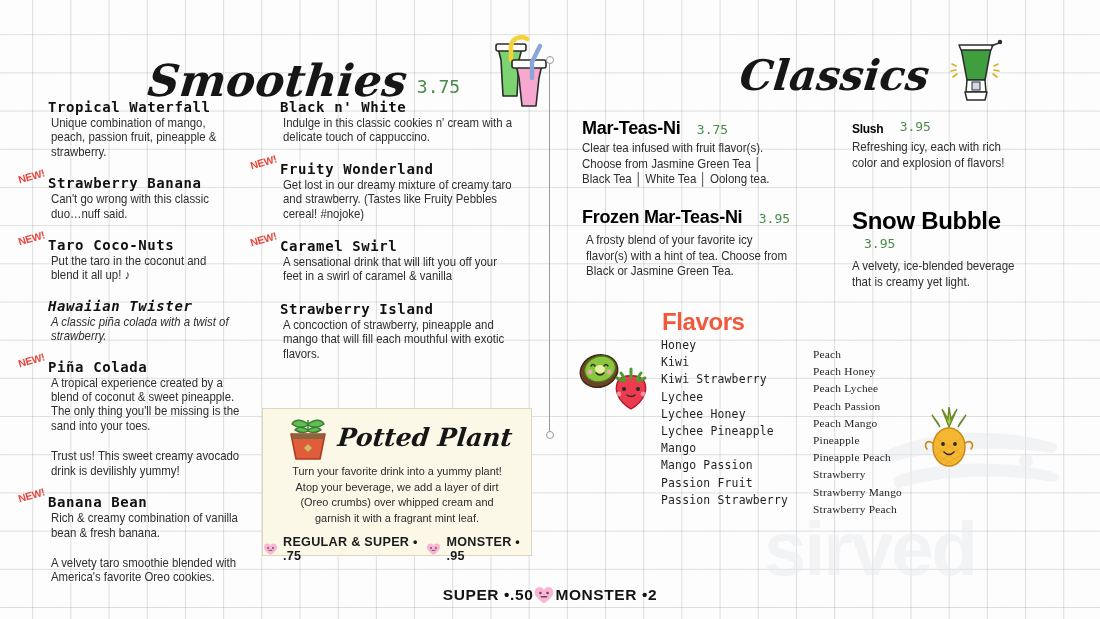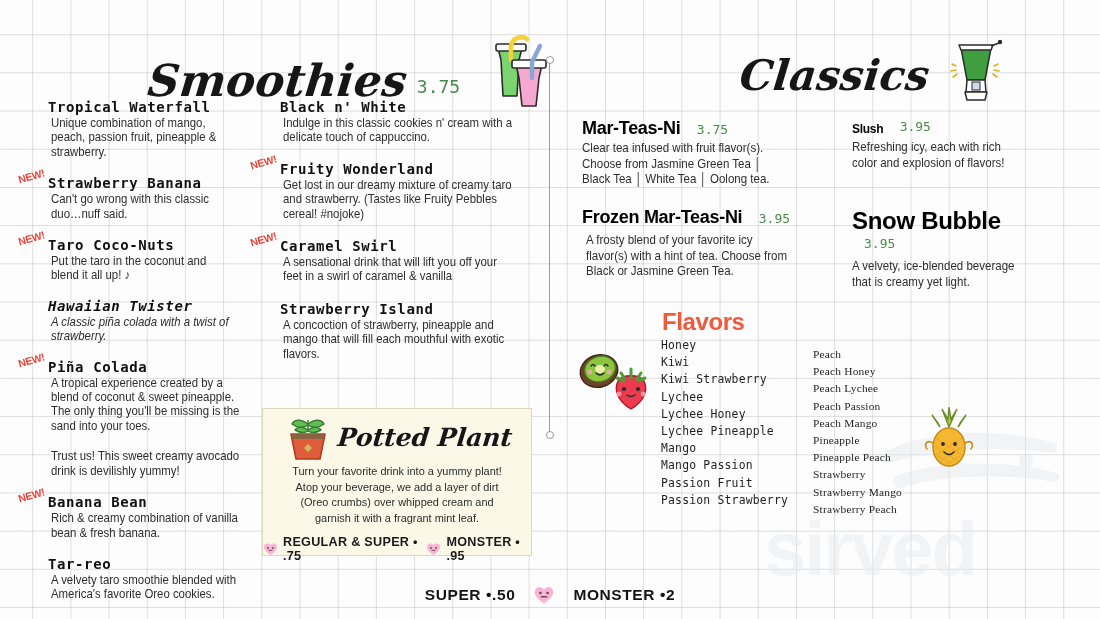--- a/index.html
+++ b/index.html
@@ -138,21 +138,21 @@
     display:flex; align-items:center; justify-content:center; gap:5px;
     margin-top:9px;
     font-family:"Liberation Sans Narrow","Liberation Sans",sans-serif;
     font-weight:700; font-size:12.6px; color:#1a1a1a; letter-spacing:.3px;
   }
   .heart-face { display:inline-block; width:15px; height:14px; }
 
   
   #footer {
     position:absolute; left:0; right:0; top:585px;
-    display:flex; align-items:center; justify-content:center; gap:18px;
+    display:flex; align-items:center; justify-content:center; 
     font-family:"Liberation Sans Narrow","Liberation Sans",sans-serif;
     font-weight:700; font-size:15.5px; letter-spacing:.6px; color:#141414;
   }
 
   .icon { display:inline-block; line-height:0; }
 </style>
 </head>
 <body>
 
 <div id="grid"></div>
@@ -221,21 +221,20 @@
     <div class="item-desc">Trust us! This sweet creamy avocado drink is devilishly yummy!</div>
   </div>
 
   <div class="item" style="margin-top:16px; width:215px;">
     <span class="badge-new">NEW!</span>
     <div class="item-name">Banana Bean</div>
     <div class="item-desc">Rich &amp; creamy combination of vanilla bean &amp; fresh banana.</div>
   </div>
 
   <div class="item" style="margin-top:16px; width:215px;">
-    <div class="item-name">Tar-reo</div>
     <div class="item-desc">A velvety taro smoothie blended with America's favorite Oreo cookies.</div>
   </div>
 </div>
 
 <div id="col-sm2">
 
   <div class="item">
     <div class="item-name">Black n' White</div>
     <div class="item-desc">Indulge in this classic cookies n' cream with a delicate touch of cappuccino.</div>
   </div>

